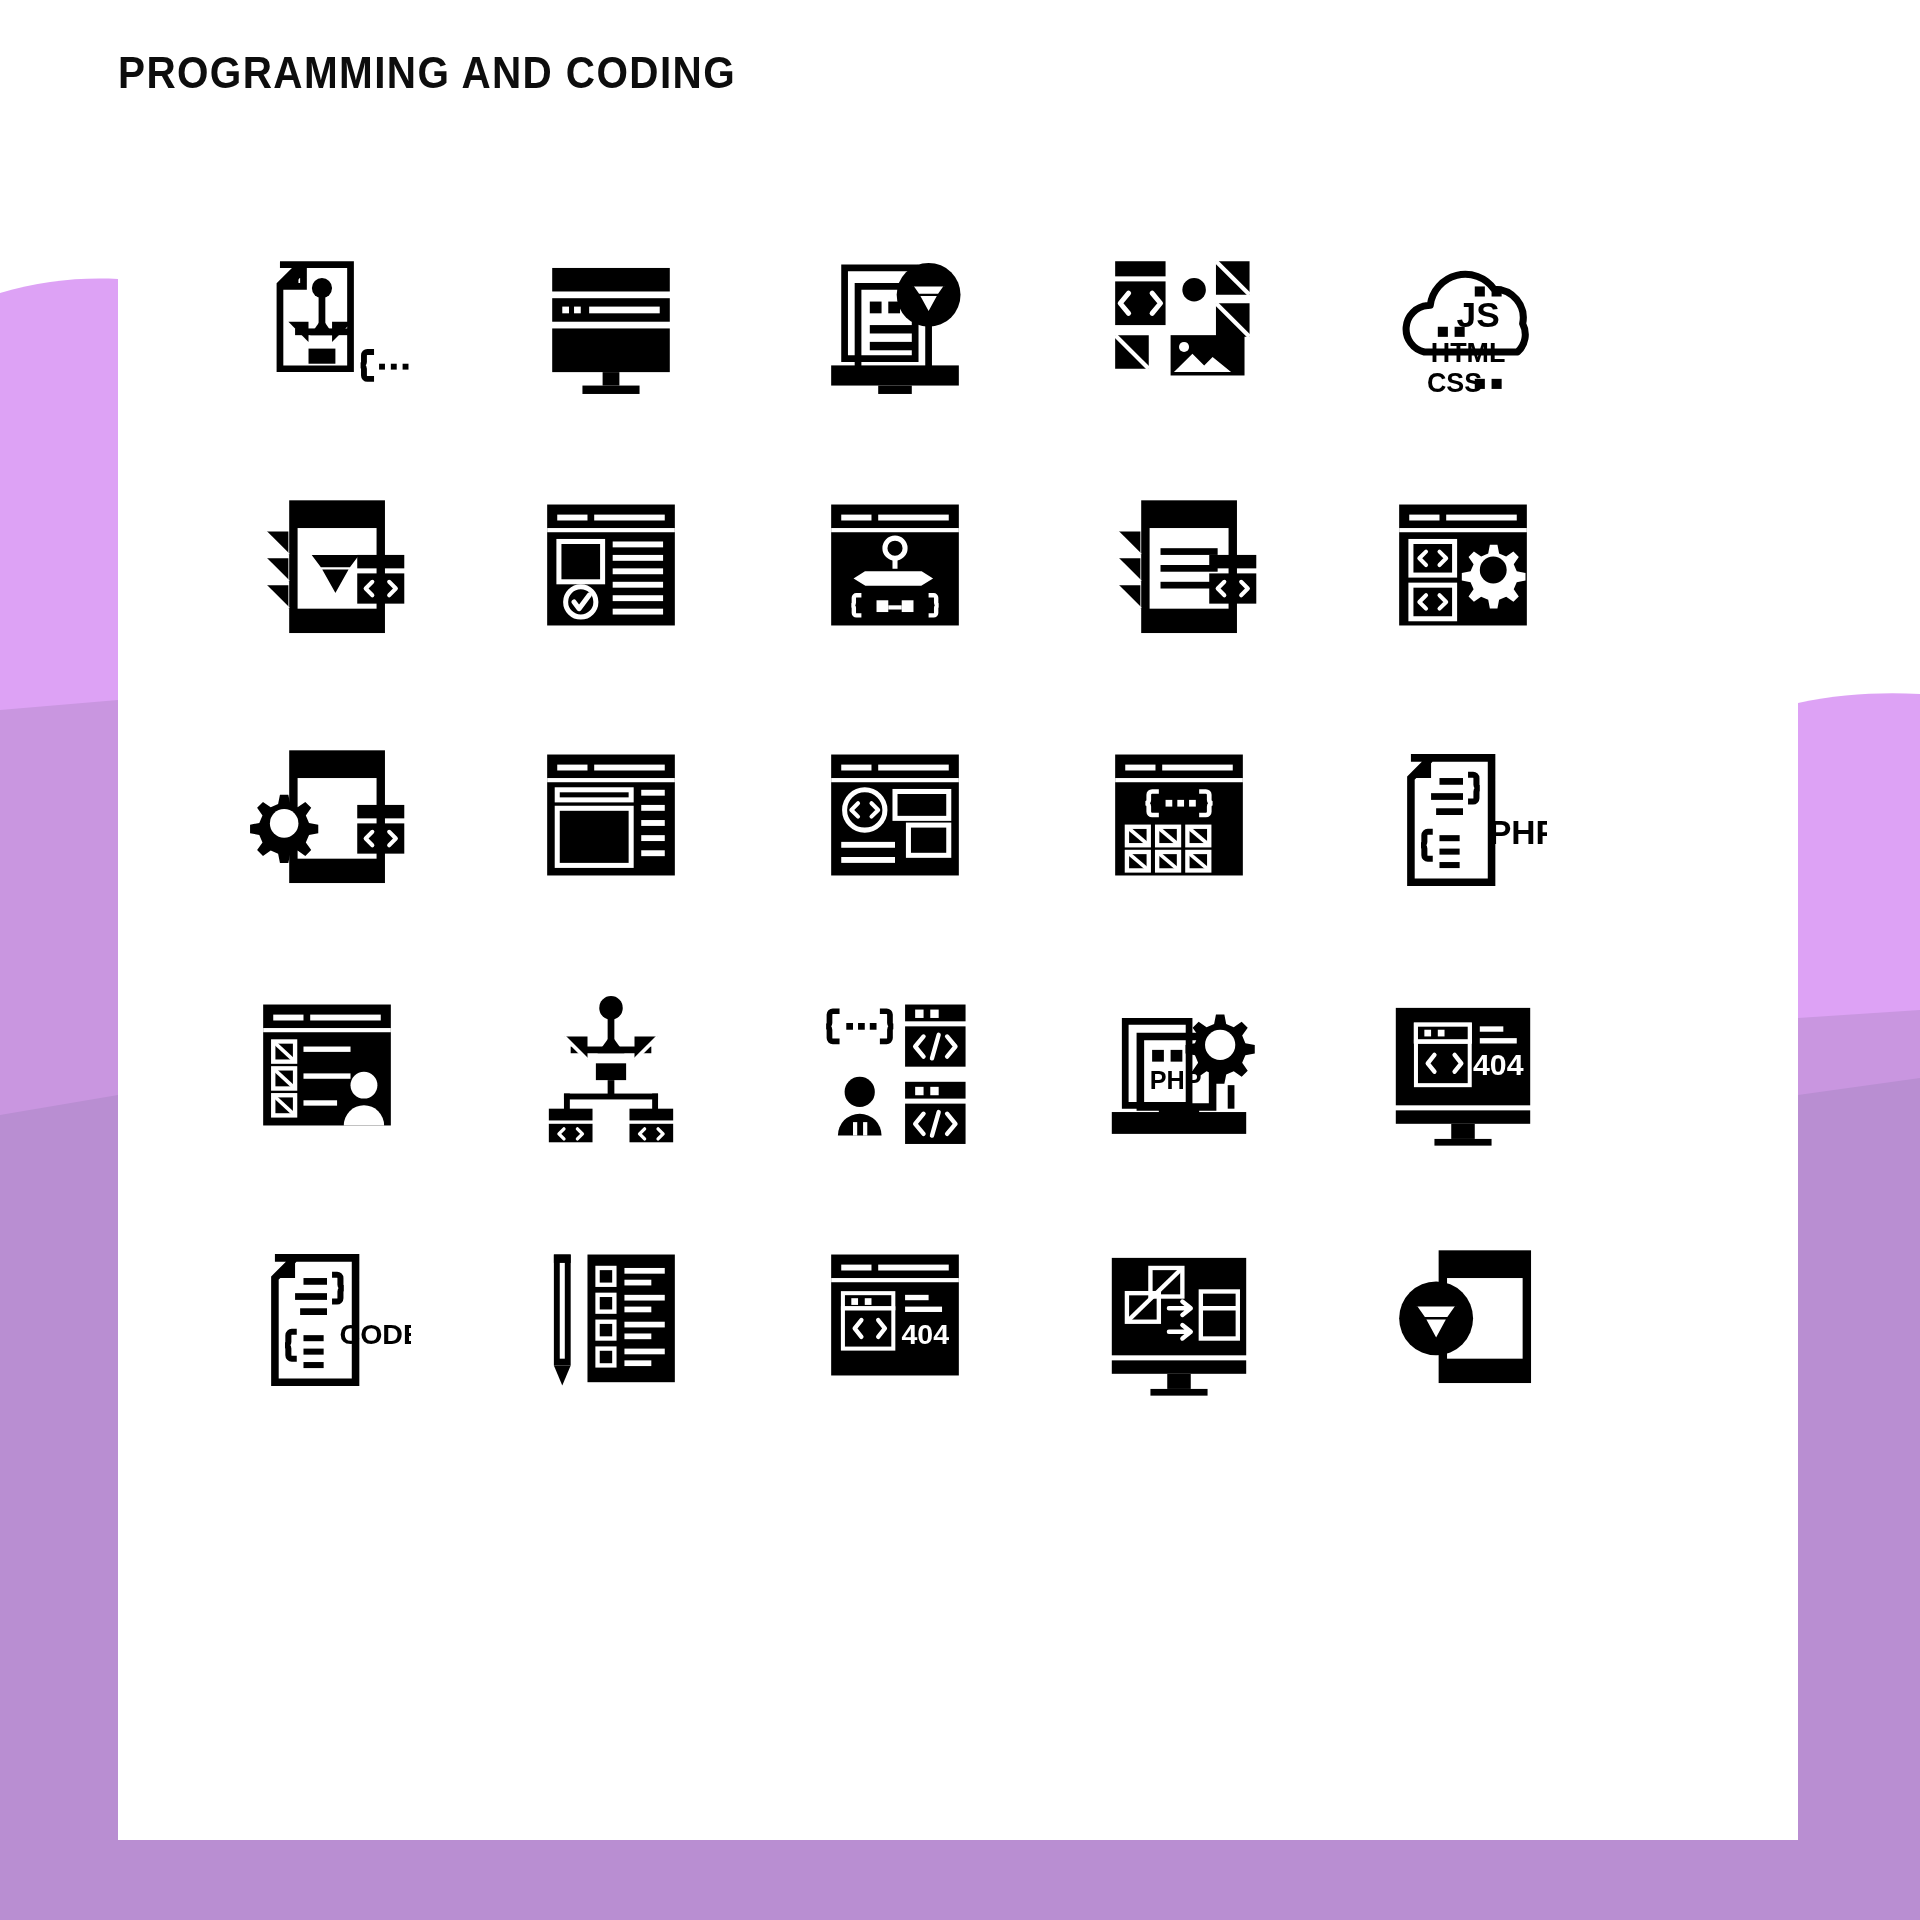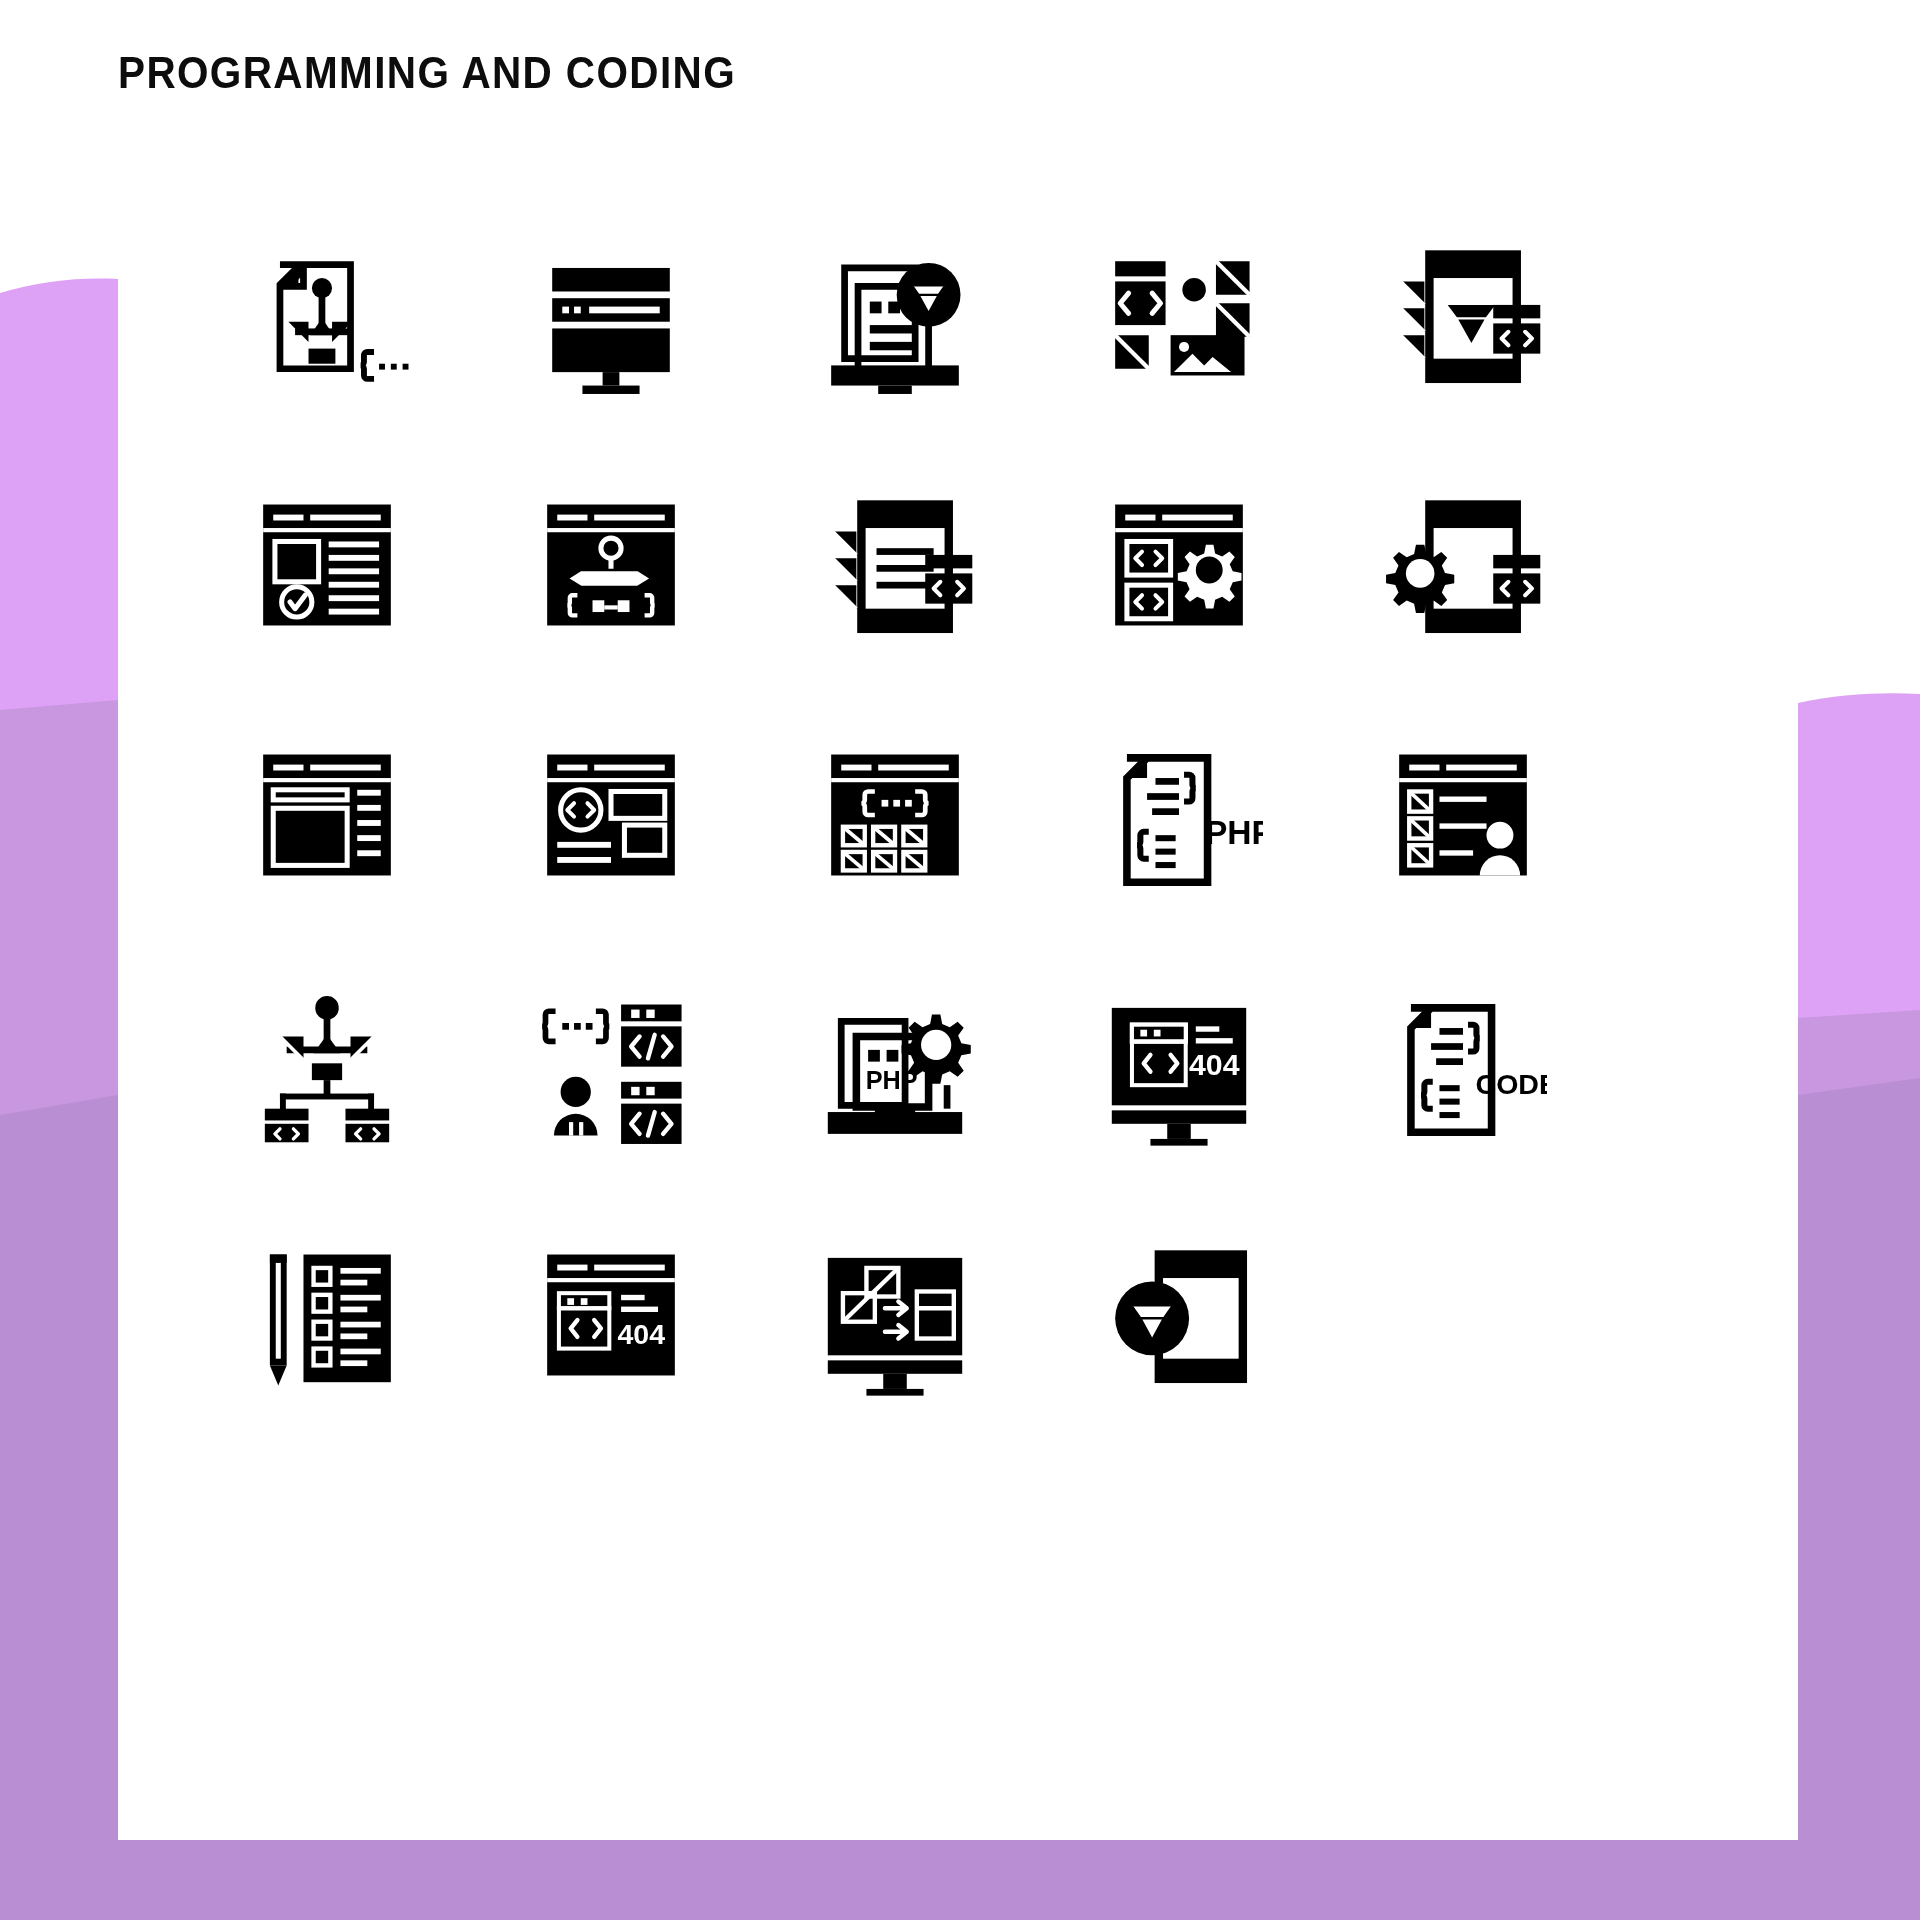--- a/index.html
+++ b/index.html
@@ -148,20 +148,34 @@
         <path d="M12 62 h20 v20 h-20 z" fill="#000"></path>
         <path d="M12 62 l20 20" stroke="#fff" stroke-width="2.5"></path>
         <rect x="45" y="62" width="44" height="24" fill="#000"></rect>
         <g fill="#fff">
           <circle cx="53" cy="69" r="3"></circle>
           <path d="M47 84 l11 -11 l7 7 l5 -5 l11 9 z"></path>
         </g>
       </svg>
     </div>
 
+    <div class="cell">
+      <svg class="icon" width="168" height="168" viewBox="0 0 100 100">
+        <path d="M27 72 a14 14 0 0 1 2 -27.6 a10 10 0 0 1 1.5 -0.2 a21 21 0 0 1 38 -9.5 a17 17 0 0 1 17 20.5 a14 14 0 0 1 -3 16.8 z" fill="none" stroke="#000" stroke-width="4.2" stroke-linejoin="round"></path>
+        <rect x="57" y="33" width="6" height="6" fill="#000"></rect>
+        <rect x="67" y="33" width="6" height="6" fill="#000"></rect>
+        <text x="59" y="57" font-family="Liberation Sans, sans-serif" font-size="21" font-weight="700" fill="#000" text-anchor="middle">JS</text>
+        <rect x="35" y="57" width="6" height="6" fill="#000"></rect>
+        <rect x="45" y="57" width="6" height="6" fill="#000"></rect>
+        <text x="53" y="78" font-family="Liberation Sans, sans-serif" font-size="16" font-weight="700" fill="#000" text-anchor="middle">HTML</text>
+        <text x="45" y="96" font-family="Liberation Sans, sans-serif" font-size="16" font-weight="700" fill="#000" text-anchor="middle">CSS</text>
+        <rect x="57" y="88" width="6" height="6" fill="#000"></rect>
+        <rect x="67" y="88" width="6" height="6" fill="#000"></rect>
+      </svg>
+    </div>
 
     <div class="cell">
       <svg class="icon" width="168" height="168" viewBox="0 0 100 100">
         <rect x="30" y="14" width="52" height="74" fill="none" stroke="#000" stroke-width="5"></rect>
         <rect x="30" y="14" width="52" height="14" fill="#000"></rect>
         <rect x="30" y="76" width="52" height="12" fill="#000"></rect>
         <g>
           <path d="M40 44 h30 l-15 24 z" fill="#000"></path>
           <path d="M40 44 L55 68 L70 44 M40 44 L46 52 L55 68 M70 44 L64 52 L55 68 M46 52 h18" stroke="#fff" stroke-width="1.4" fill="none"></path>
         </g>

